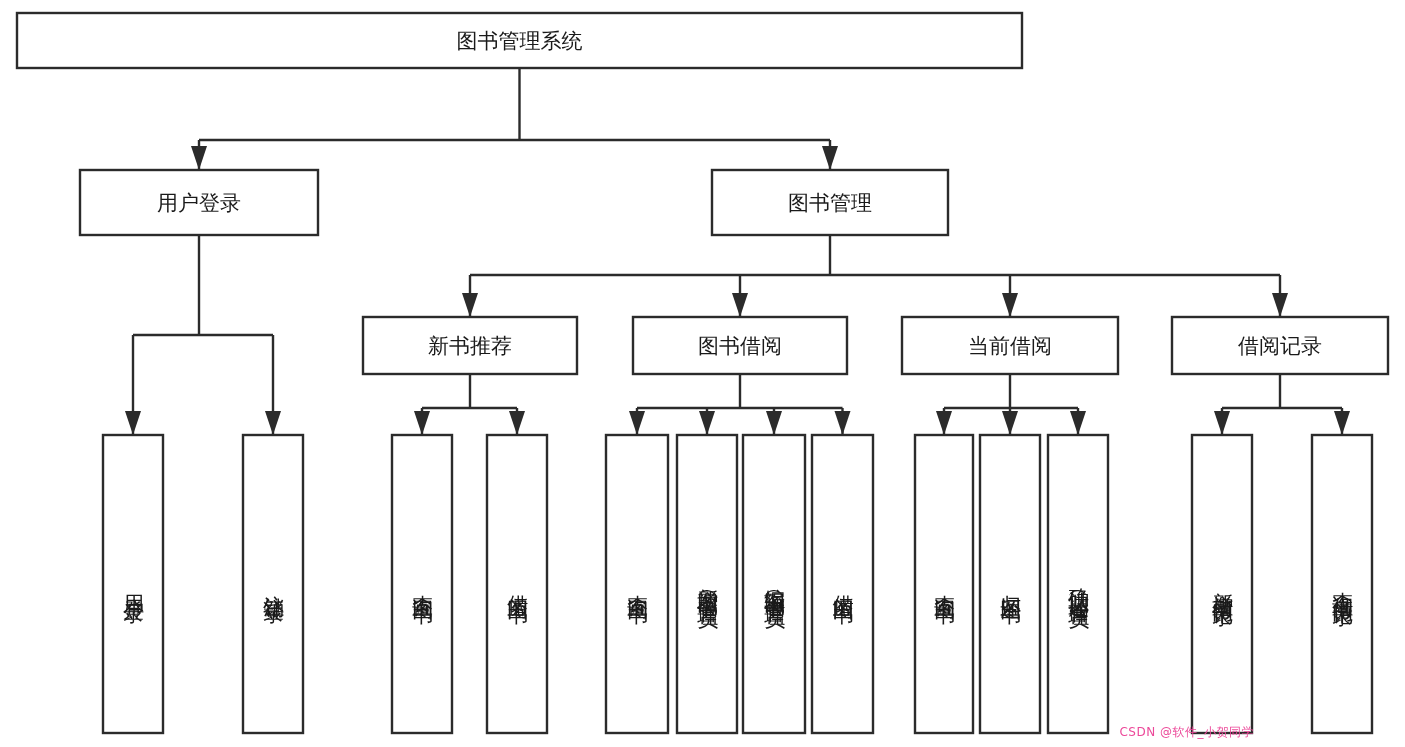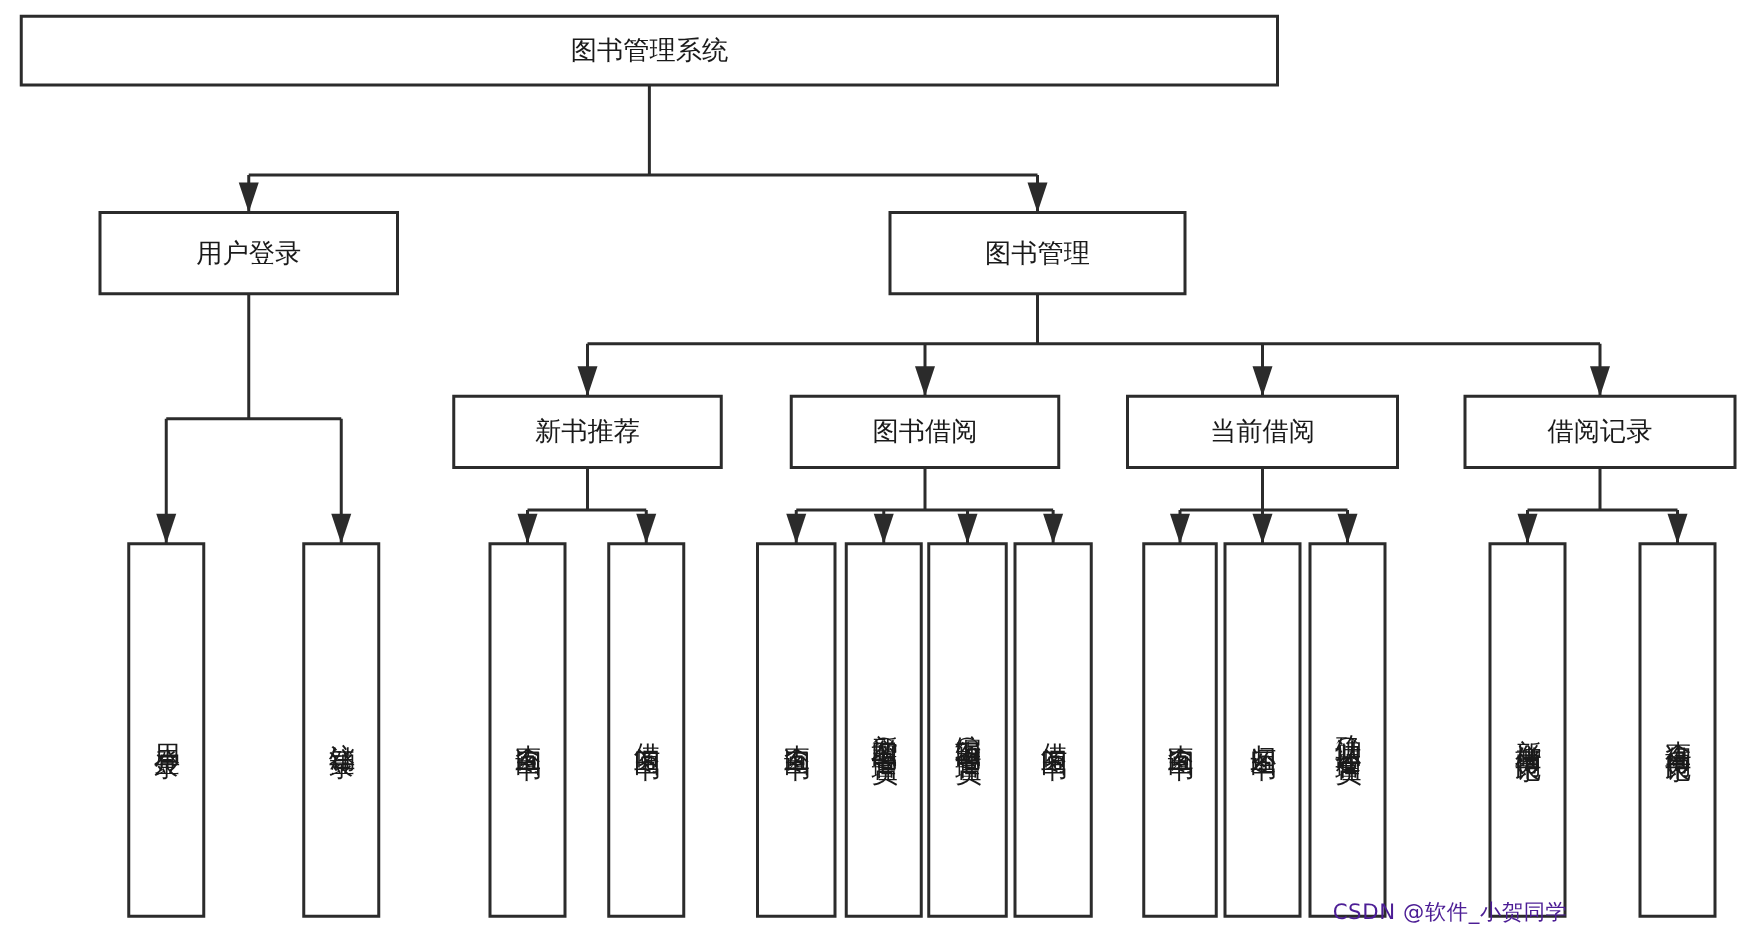--- a/index.html
+++ b/index.html
@@ -71,22 +71,22 @@
     letter-spacing: 3px;
     color: #1a1a1a;
     white-space: nowrap;
     text-align: center;
   }
   .watermark {
     position: absolute;
     right: 8px;
     bottom: 6px;
     font-family: "DejaVu Sans", "Liberation Sans", sans-serif;
-    font-size: 17px;
-    color: #4c1d95;
+    font-size: 12px;
+    color: #ec4899;
     letter-spacing: 0.5px;
     white-space: nowrap;
   }
 </style>
 </head>
 <body>
 
 <div id="diagram-root">
 
   <svg id="tree-svg" viewBox="0 0 1405 747">

